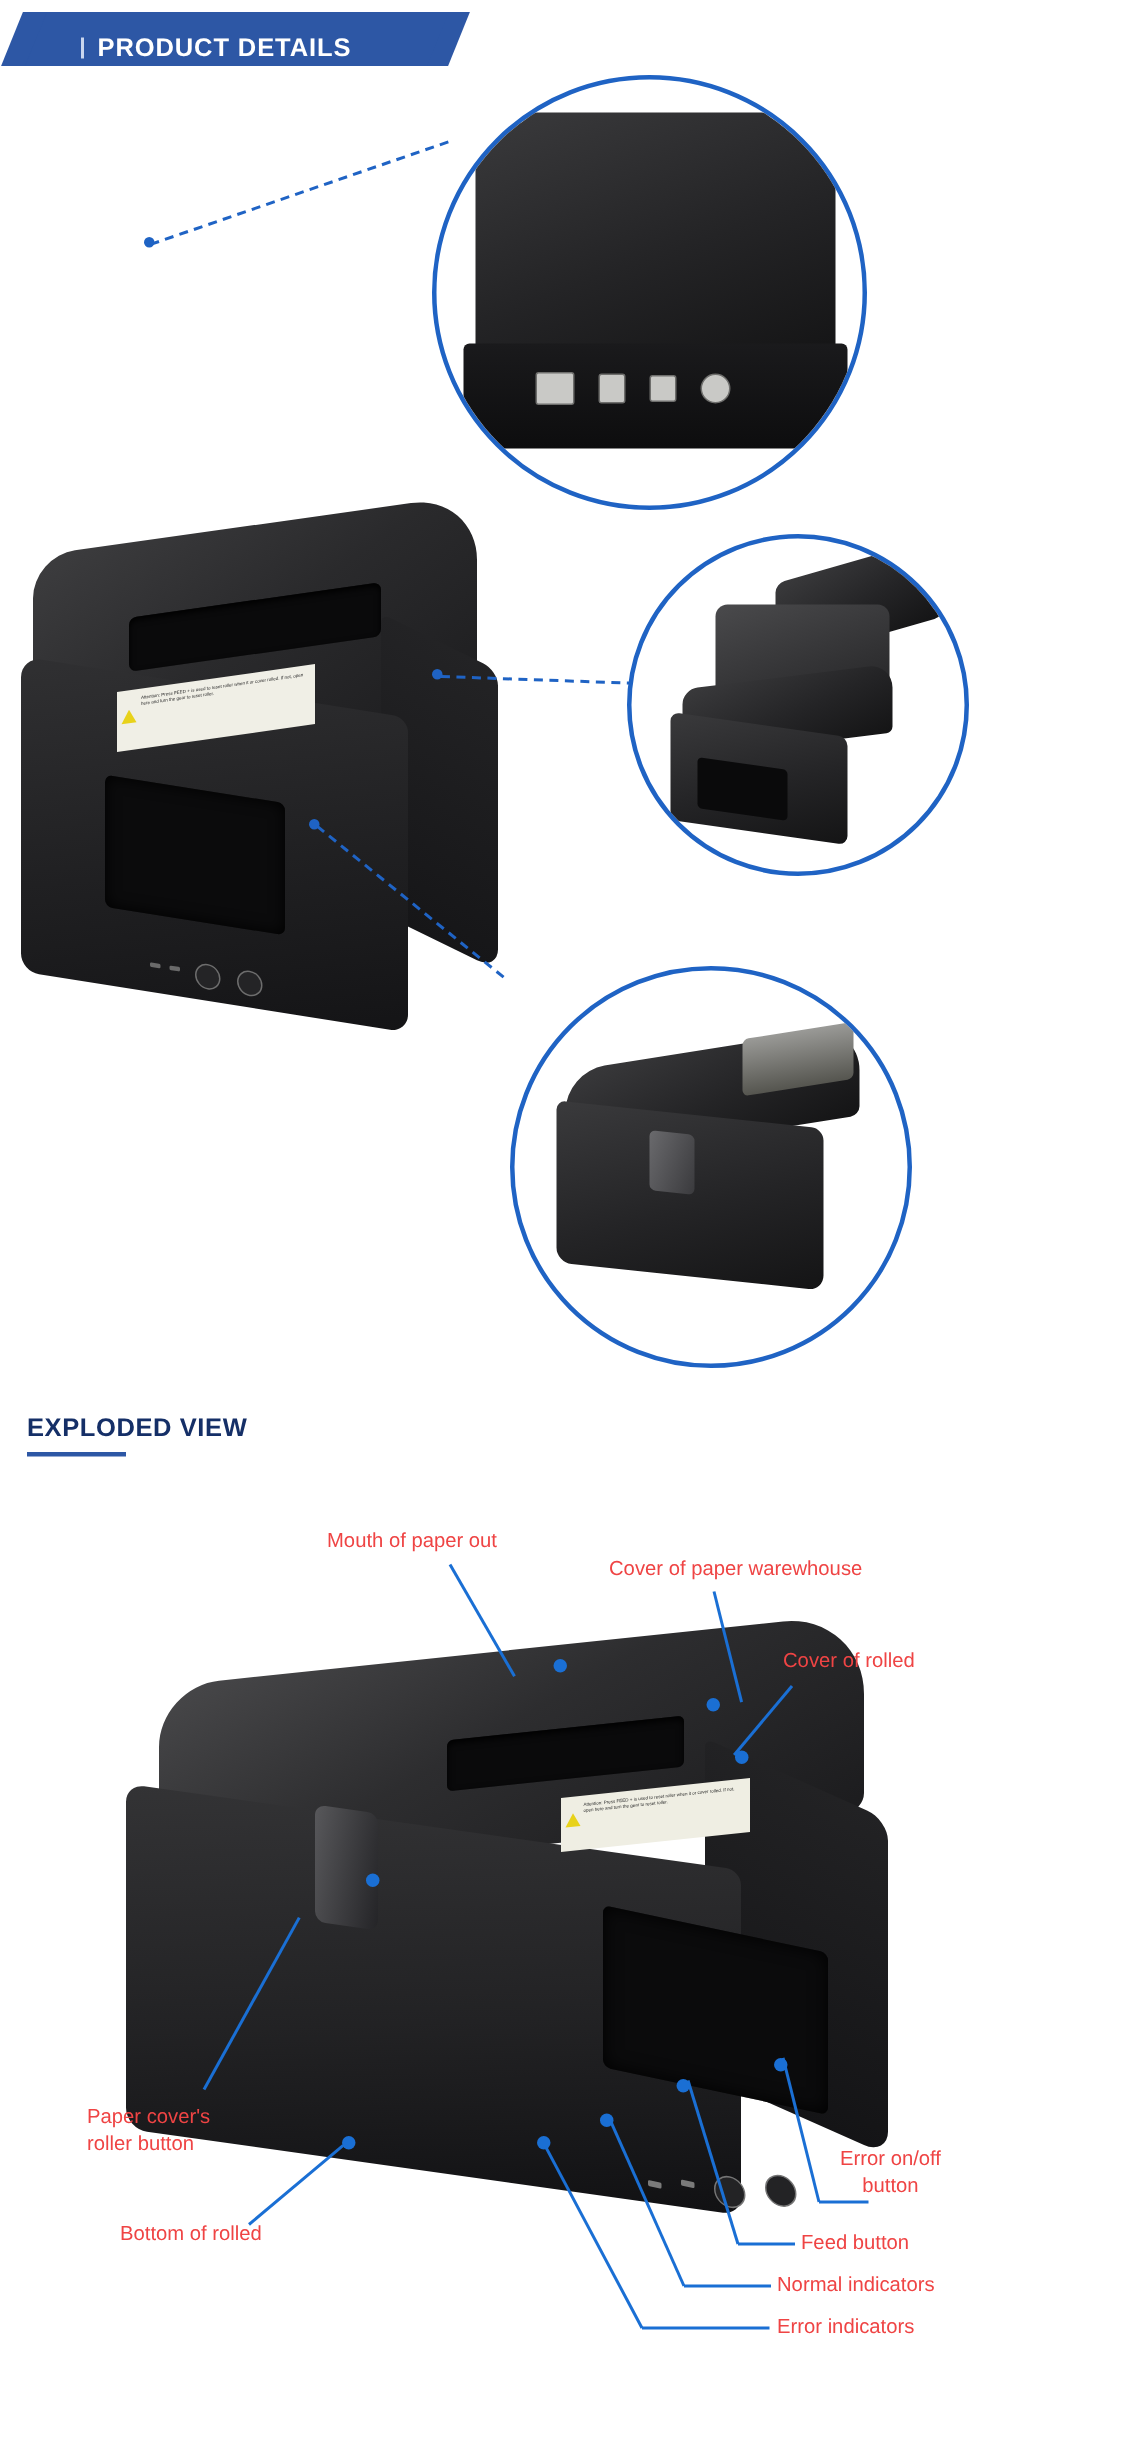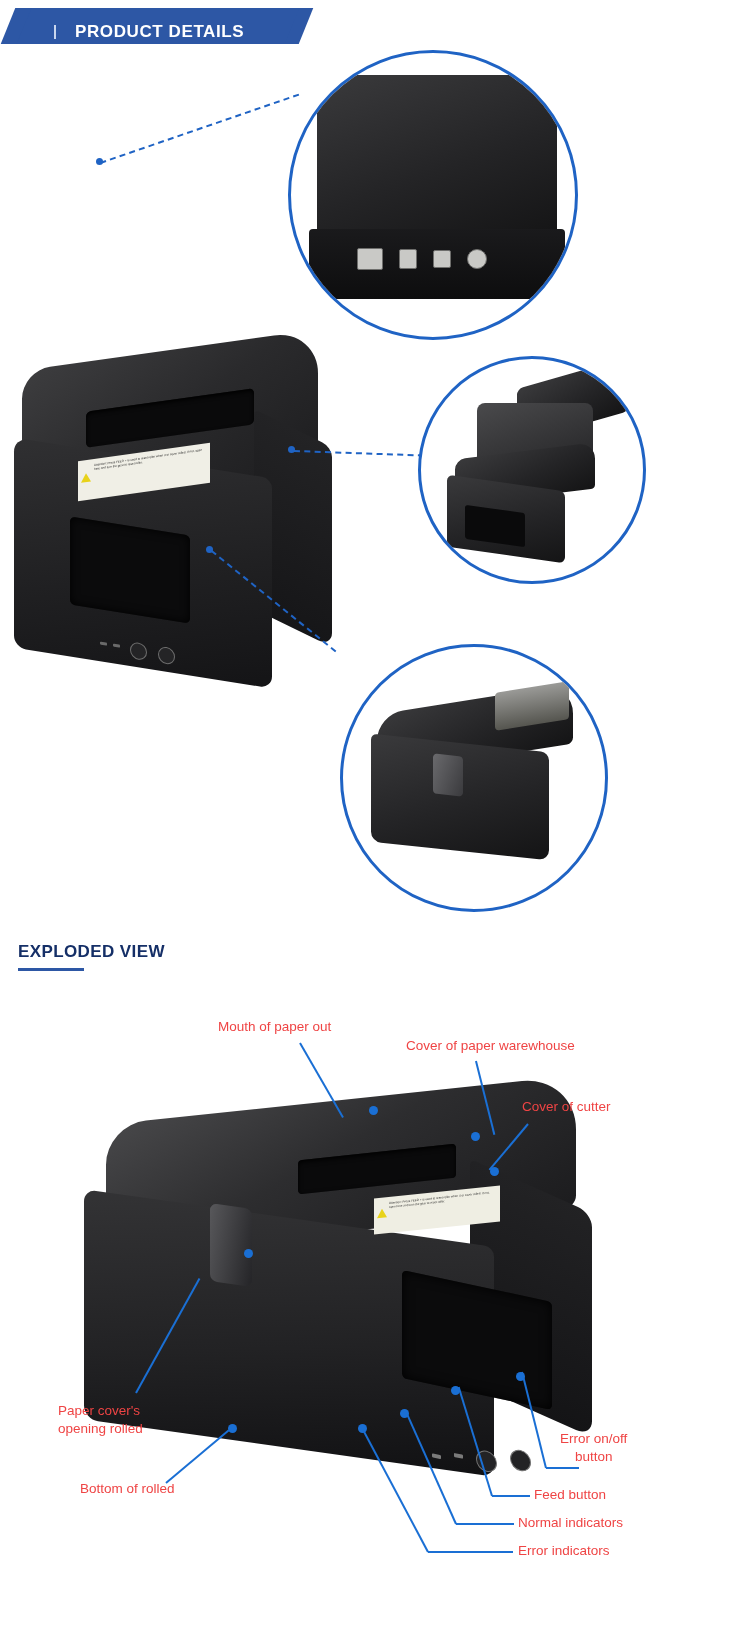--- a/index.html
+++ b/index.html
@@ -37,21 +37,21 @@
     position: absolute;
     left: 292px; top: 0;
     width: 14px; height: 36px;
     background: #2d57a5;
     transform: skewX(-22deg);
   }
   .banner-label {
     position: absolute;
     left: 54px; top: 0;
     height: 48px;
-    display: flex; align-items: center; gap: 19px;
+    display: flex; align-items: center; gap: 9px;
     color: #ffffff;
     font-size: 17px;
     font-weight: bold;
     letter-spacing: 0.6px;
     z-index: 3;
   }
   .banner-tick {
     display: inline-block;
     width: 2px; height: 14px;
     background: #c9d6ee;
@@ -389,27 +389,27 @@
   </div>
 
   <div class="cl-text" style="left:218px; top:28px;">Mouth of paper out</div>
   <div class="cl-line" style="left:300px; top:52px; width:86px; transform:rotate(60deg);"></div>
   <div class="cl-dot" style="left:369px; top:116px;"></div>
 
   <div class="cl-text" style="left:406px; top:47px;">Cover of paper warewhouse</div>
   <div class="cl-line" style="left:476px; top:70px; width:76px; transform:rotate(76deg);"></div>
   <div class="cl-dot" style="left:471px; top:142px;"></div>
 
-  <div class="cl-text" style="left:522px; top:108px;">Cover of cutter</div>
+  <div class="cl-text" style="left:522px; top:108px;">Cover of rolled</div>
   <div class="cl-line" style="left:528px; top:133px; width:60px; transform:rotate(130deg);"></div>
   <div class="cl-dot" style="left:490px; top:177px;"></div>
 
   <div class="cl-text" style="left:58px; top:412px;">
     <span>Paper cover's</span><br>
-    <span>opening rolled</span>
+    <span>roller button</span>
   </div>
   <div class="cl-line" style="left:136px; top:402px; width:131px; transform:rotate(-61deg);"></div>
   <div class="cl-dot" style="left:244px; top:259px;"></div>
 
   <div class="cl-text" style="left:80px; top:490px;">Bottom of rolled</div>
   <div class="cl-line" style="left:166px; top:492px; width:82px; transform:rotate(-40deg);"></div>
   <div class="cl-dot" style="left:228px; top:434px;"></div>
 
   <div class="cl-text" style="left:560px; top:440px;">
     <span>Error on/off</span><br>

